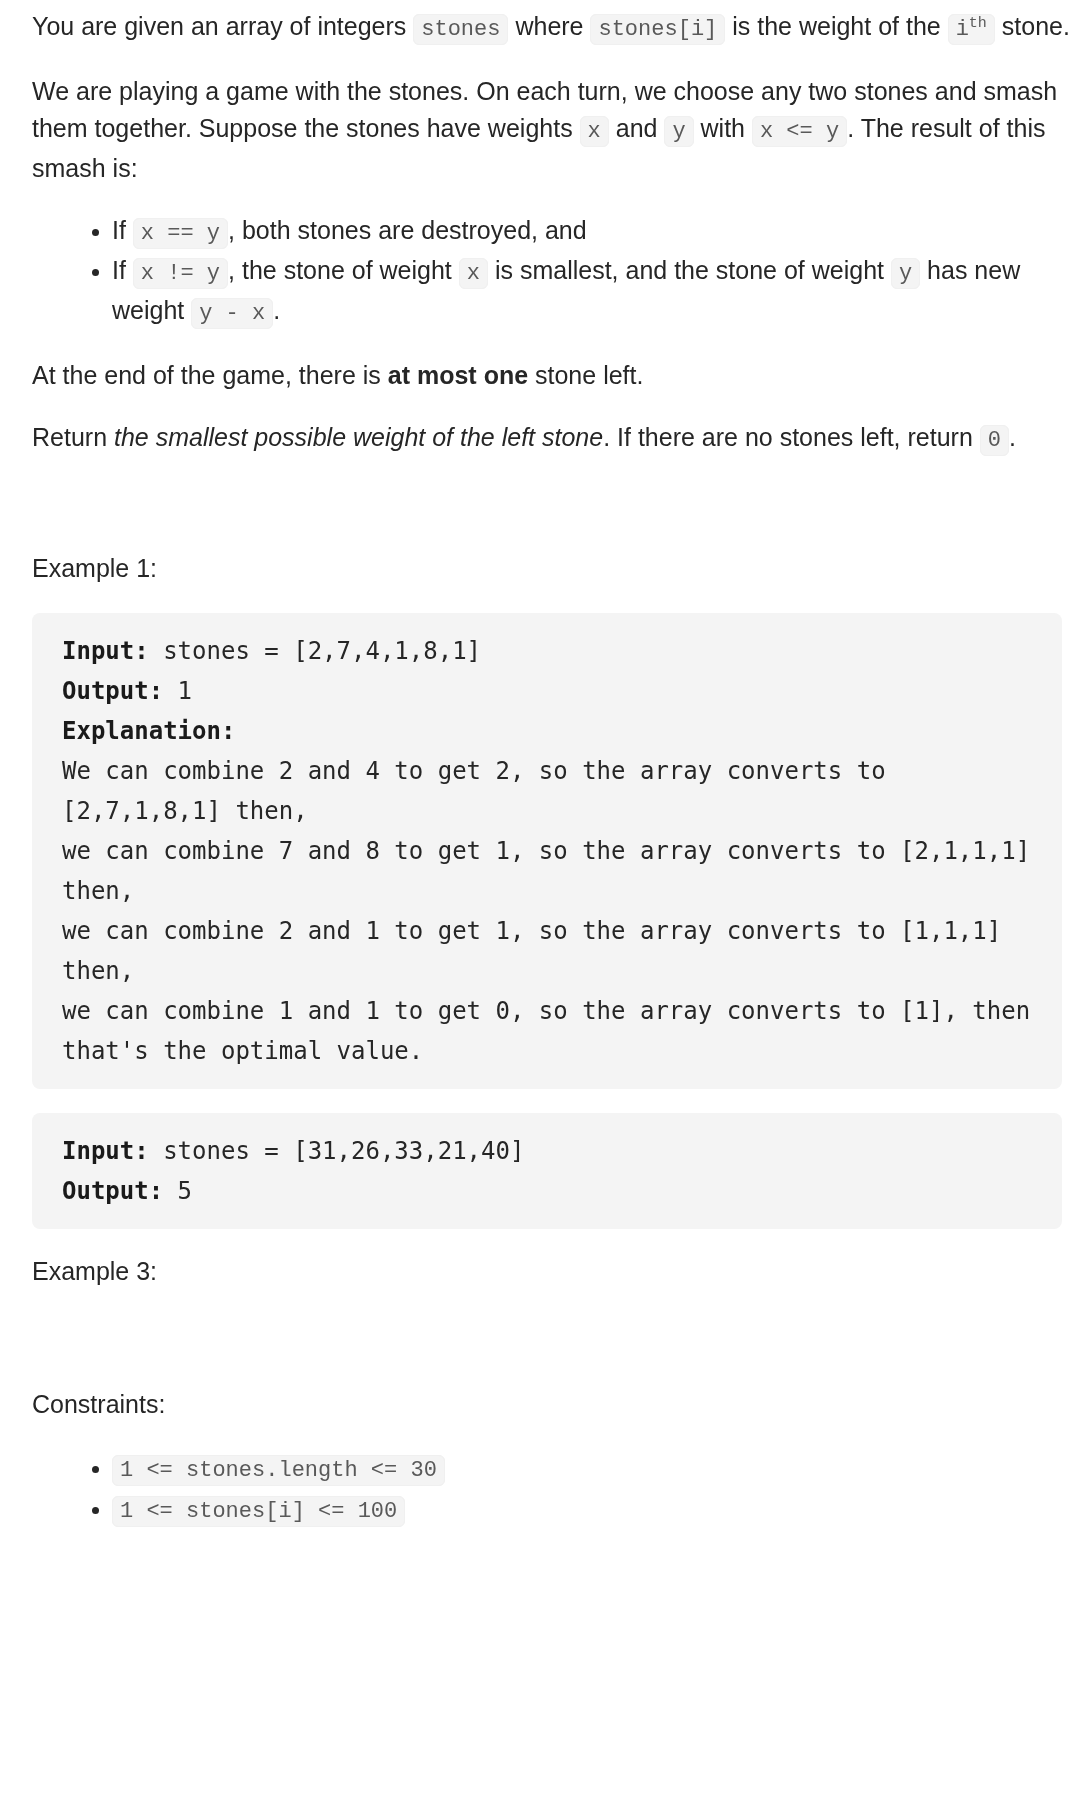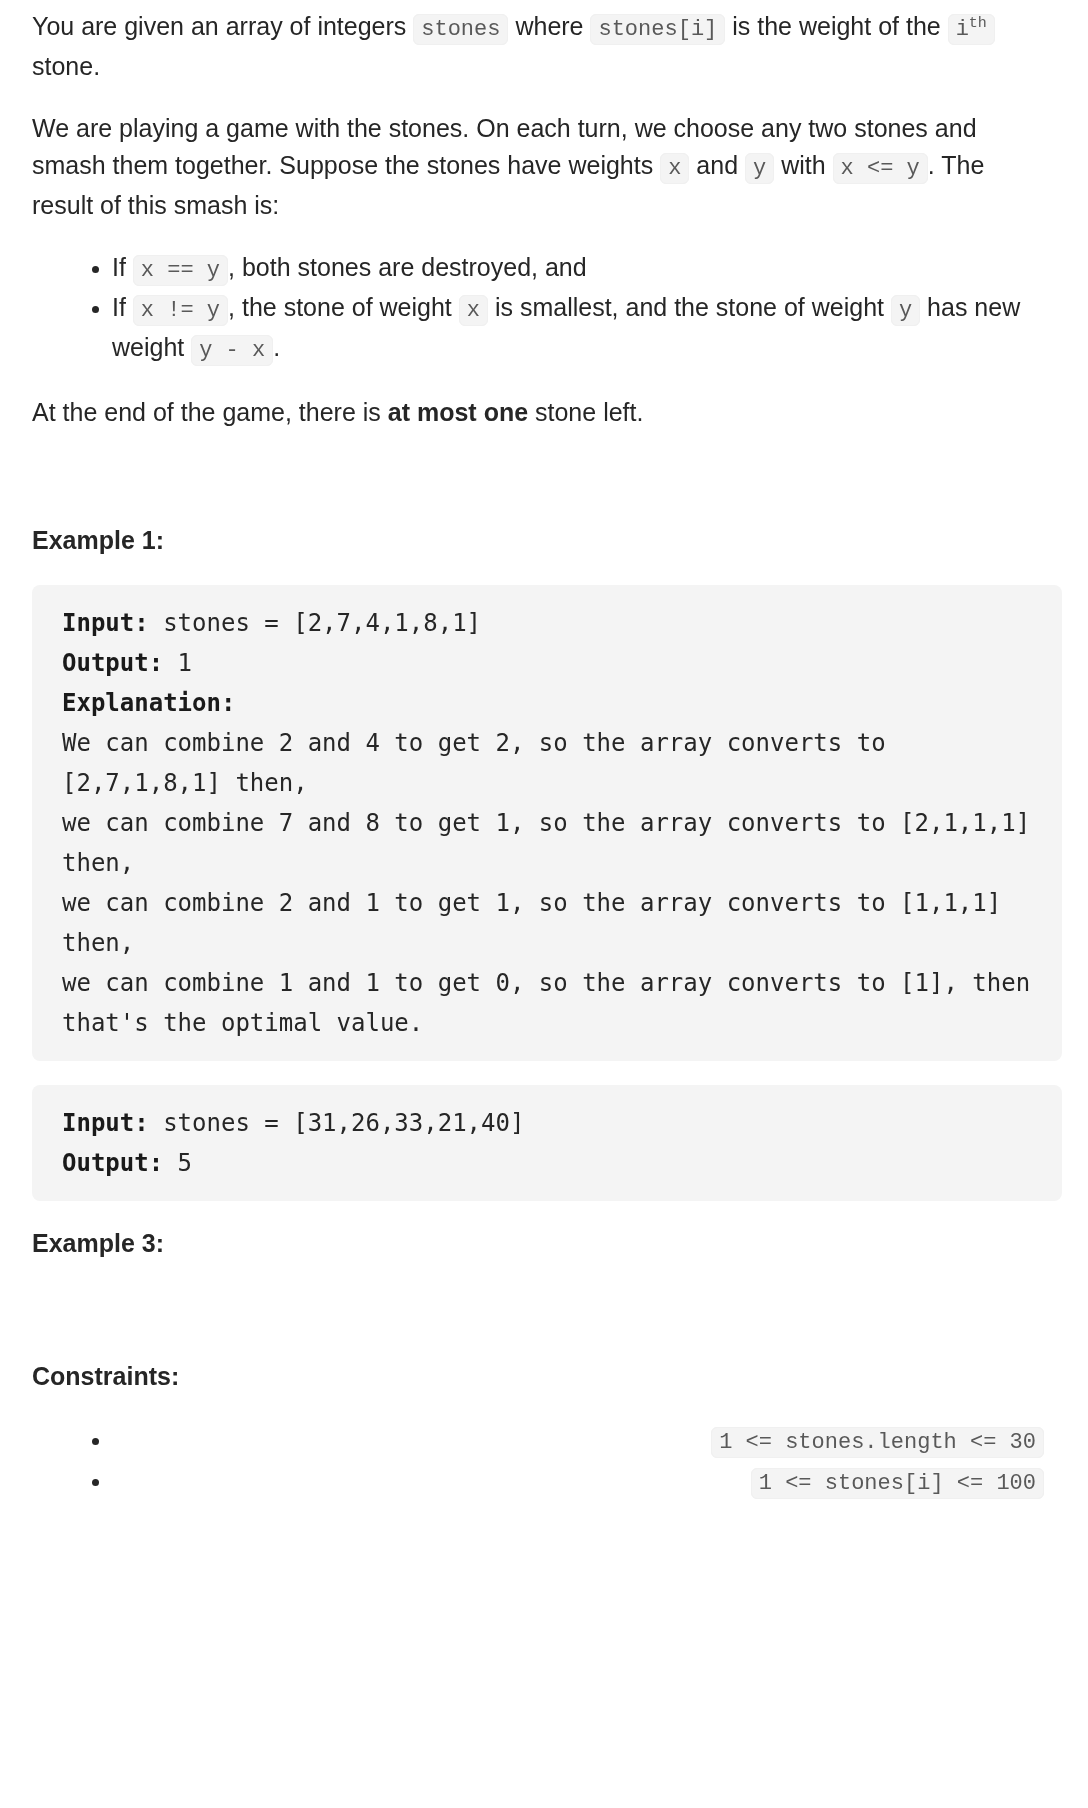--- a/index.html
+++ b/index.html
@@ -5,70 +5,71 @@
   html, body { margin: 0; padding: 0; background: #ffffff; }
   body {
     width: 1088px;
     height: 1808px;
     overflow: hidden;
     font-family: "Liberation Sans", "DejaVu Sans", sans-serif;
     color: #262626;
     font-size: 25px;
     line-height: 37px;
   }
-  .content { padding: 8px 44px 0 32px; }
+  .content { padding: 8px 16px 0 32px; }
   p { margin: 0 0 25px 0; }
   code.inl {
     font-family: "Liberation Mono", "DejaVu Sans Mono", monospace;
     font-size: 22px;
     color: #595959;
     background: #f4f4f4;
     border: 1px solid #f0f0f0;
     border-radius: 6px;
     padding: 2px 7px;
   }
   sup { font-size: 15px; line-height: 0; }
   ul { margin: 0 0 25px 0; padding-left: 80px; }
   ul li { margin: 0; padding-left: 0; }
   ul li::marker { font-size: 22px; }
-  .ex-heading { font-weight: bold; margin: 0 0 26px 0; }
+  .ex-heading { font-weight: normal; margin: 0 0 26px 0; }
   pre.example {
     font-family: "DejaVu Sans Mono", "Liberation Mono", monospace;
     font-size: 24px;
     line-height: 40px;
     color: #262626;
     background: #f4f4f4;
     border-radius: 8px;
     margin: 0 0 24px 0;
     padding: 18px 30px 18px 30px;
     white-space: pre-wrap;
     width: 970px;
   }
   pre.example b { font-weight: bold; color: #1a1a1a; }
   .spacer-lg { height: 66px; }
   .spacer-xl { height: 70px; }
-  .constraints-list { padding-left: 80px; margin: 0; text-align: right; }
+  .constraints-list { padding-left: 80px; margin: 0; }
   .constraints-list li { margin-bottom: 1px; }
 </style>
 </head>
 <body>
 
 <div class="content">
 
   <p><span>You are given an array of integers </span><code class="inl">stones</code><span> where </span><code class="inl">stones[i]</code><span> is the weight of the </span><code class="inl"><span>i</span><sup>th</sup></code><span> stone.</span></p>
 
   <p><span>We are playing a game with the stones. On each turn, we choose any two stones and smash them together. Suppose the stones have weights </span><code class="inl">x</code><span> and </span><code class="inl">y</code><span> with </span><code class="inl">x &lt;= y</code><span>. The result of this smash is:</span></p>
 
   <ul>
     <li><span>If </span><code class="inl">x == y</code><span>, both stones are destroyed, and</span></li>
     <li><span>If </span><code class="inl">x != y</code><span>, the stone of weight </span><code class="inl">x</code><span> is smallest, and the stone of weight </span><code class="inl">y</code><span> has new weight </span><code class="inl">y - x</code><span>.</span></li>
   </ul>
 
   <p><span>At the end of the game, there is </span><strong>at most one</strong><span> stone left.</span></p>
 
+  <p><span>Return </span><em>the smallest possible weight of the left stone</em><span>. If there are no stones left, return </span><code class="inl">0</code><span>.</span></p>
 
   <div class="spacer-lg"></div>
 
   <p class="ex-heading">Example 1:</p>
   <pre class="example"><b>Input:</b><span> stones = [2,7,4,1,8,1]</span>
 <b>Output:</b><span> 1</span>
 <b>Explanation:</b>
 <span>We can combine 2 and 4 to get 2, so the array converts to [2,7,1,8,1] then,
 we can combine 7 and 8 to get 1, so the array converts to [2,1,1,1] then,
 we can combine 2 and 1 to get 1, so the array converts to [1,1,1] then,

